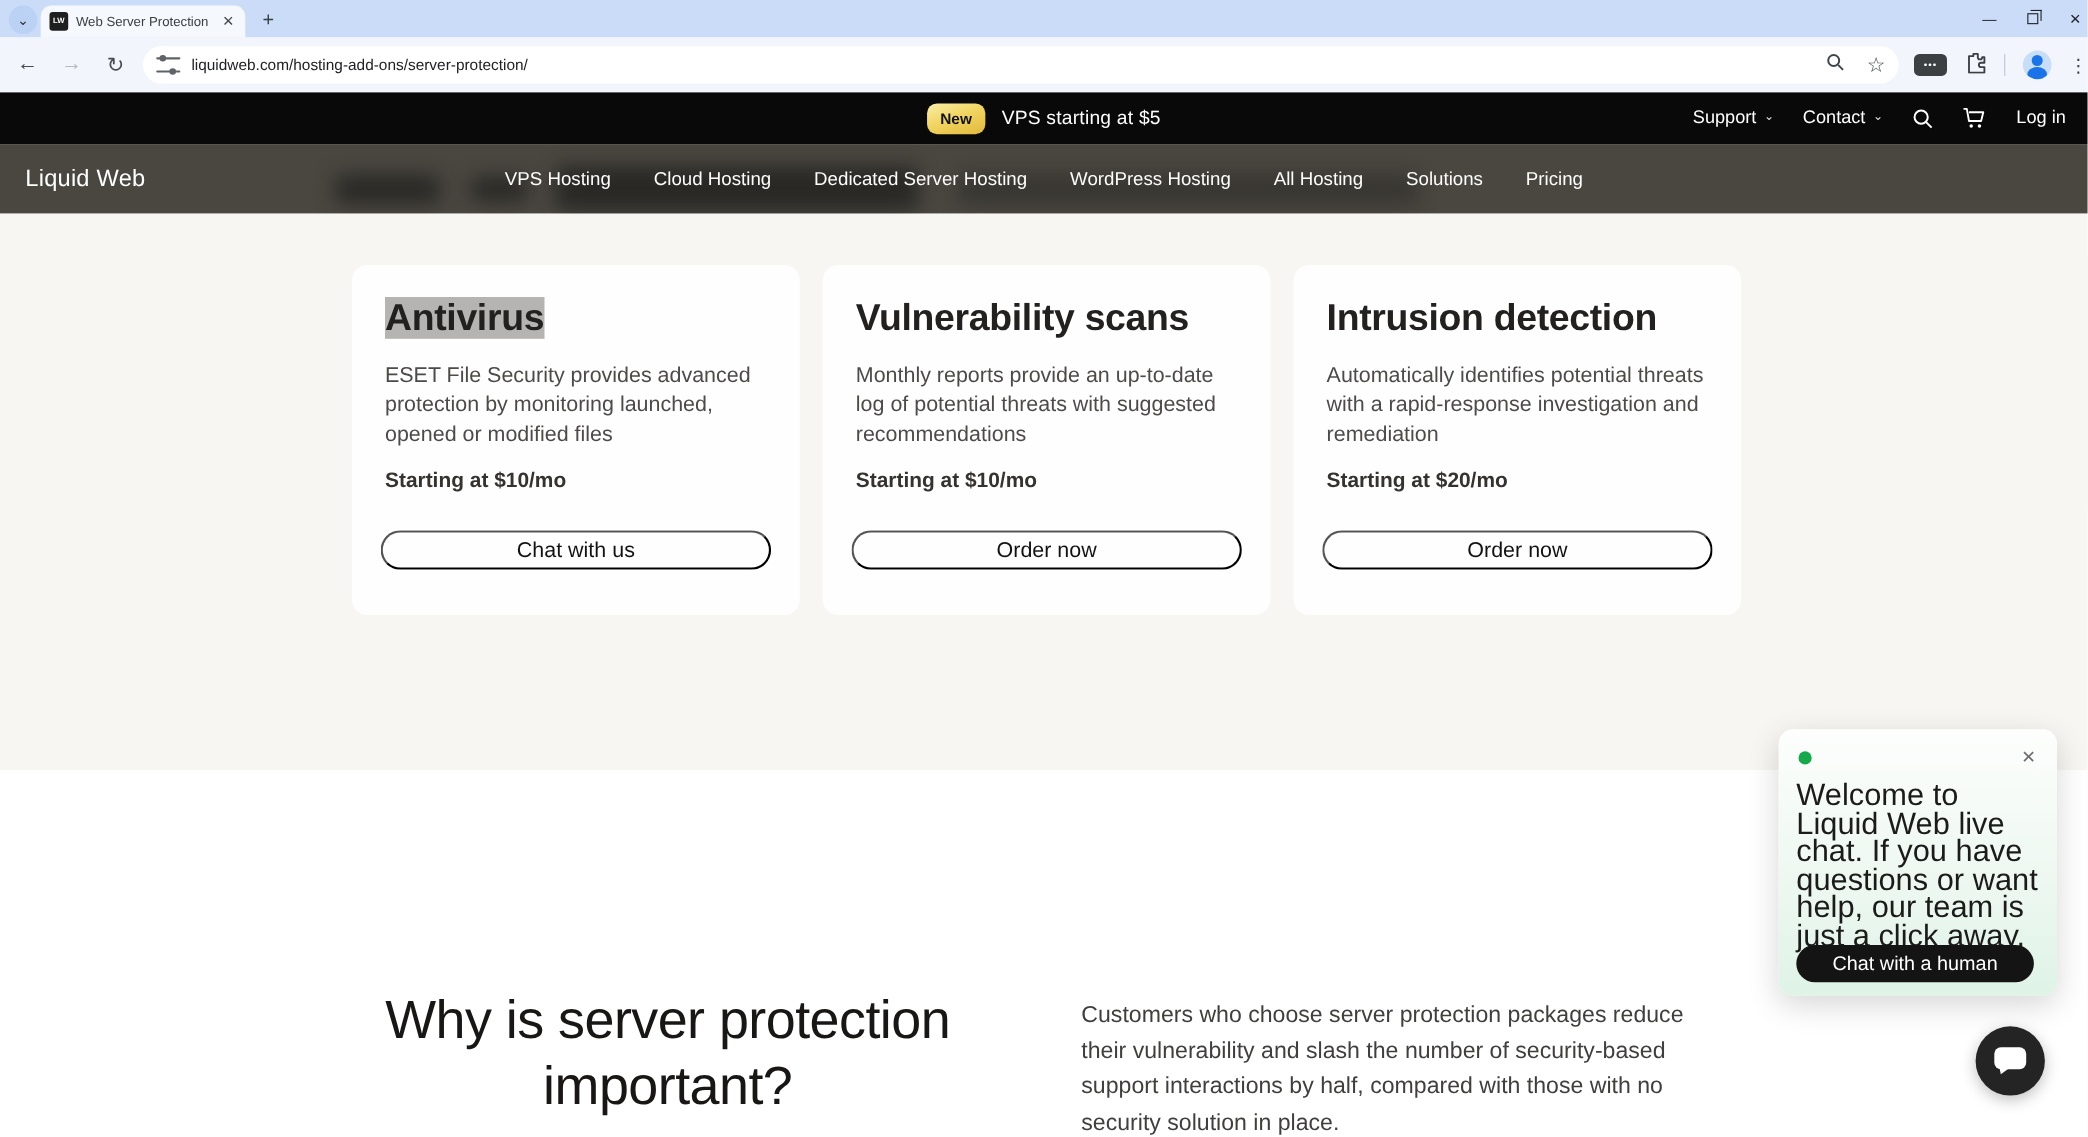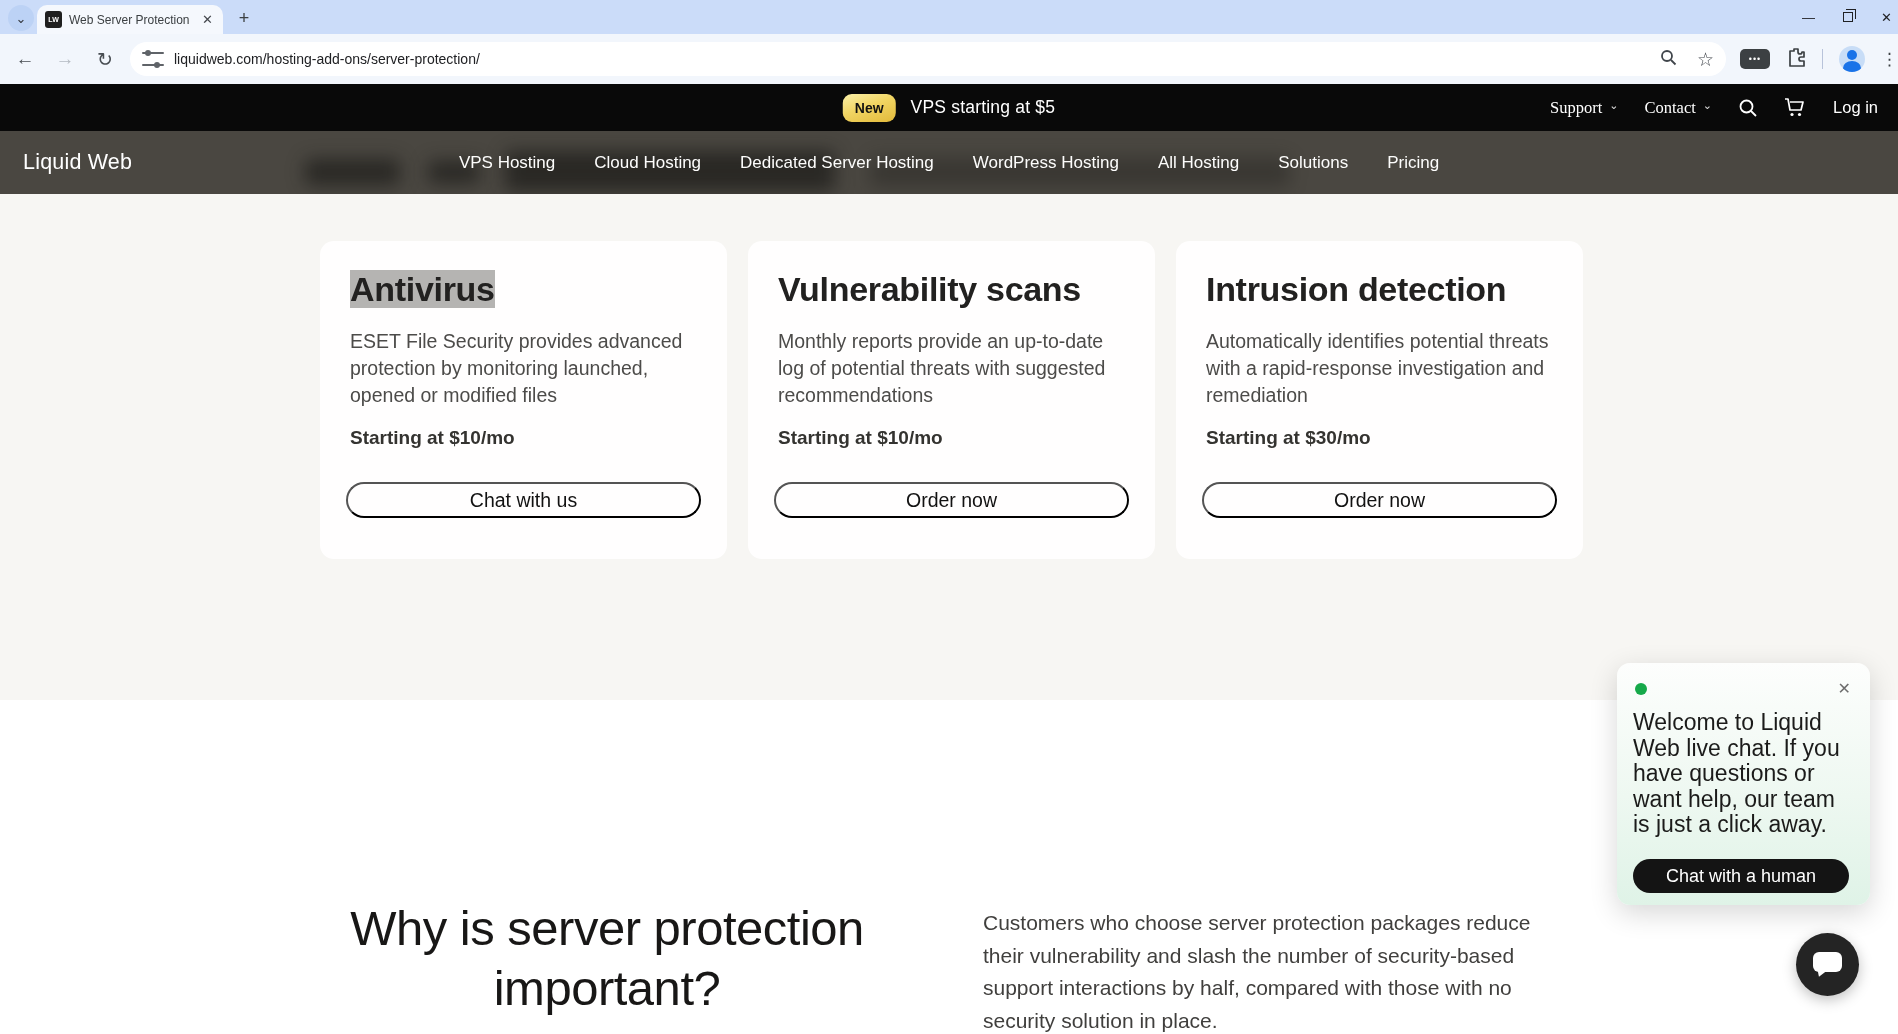--- a/index.html
+++ b/index.html
@@ -45,21 +45,21 @@
   .kebab { font-size:17px; color:#3c4043; letter-spacing:0; }
 
   
   .promo-banner { position:absolute; left:0; top:84px; width:1898px; height:47px; background:#090909;
     display:flex; align-items:center; color:#fff; }
   .promo-center { position:absolute; left:50%; transform:translateX(-50%); display:flex; align-items:center; gap:15px; }
   .badge-new { background:linear-gradient(160deg,#faf0a9 0%,#f1d563 45%,#e2b93a 100%); color:#111;
     font-size:14px; font-weight:bold; padding:6px 12px; border-radius:9px; }
   .promo-text { font-size:17.5px; letter-spacing:.2px; }
   .promo-right { position:absolute; right:20px; display:flex; align-items:center; gap:26px; font-size:16.5px; }
-  .drop-link { display:flex; align-items:flex-start; gap:7px;font-family:Liberation Serif, serif; }
+  .drop-link { display:flex; align-items:flex-start; gap:7px; }
   .chev { font-size:11px; opacity:.85; transform:translateY(1px); }
   .banner-icon svg { display:block; }
 
   
   .navbar { position:absolute; left:0; top:131px; width:1898px; height:63px; background:#4a4741; overflow:hidden; }
   .ghost { position:absolute; background:rgba(15,14,12,.55); filter:blur(9px); border-radius:6px; }
   .g1 { left:305px; top:28px; width:95px; height:26px; }
   .g2 { left:428px; top:30px; width:52px; height:22px; }
   .g3 { left:505px; top:20px; width:330px; height:40px; }
   .g4 { left:870px; top:26px; width:420px; height:30px; opacity:.5;}
@@ -84,21 +84,21 @@
   .why-heading { position:absolute; left:317px; top:198px; width:580px; font-size:49px; line-height:60px;
     font-weight:300; color:#181716; letter-spacing:-.5px;text-align:center; }
   .why-body { position:absolute; left:983px; top:207px; width:562px; font-size:21px; line-height:32.5px; color:#403f3d; }
 
   
   .chat-card { position:absolute; left:1617px; top:663px; width:253px; height:242px; border-radius:13px;
     background:linear-gradient(180deg,#fdfefd 0%,#eef8f1 55%,#dff3e7 100%);
     box-shadow:0 8px 28px rgba(0,0,0,.16); padding:18px 17px; }
   .chat-dot { position:absolute; left:18px; top:20px; width:12px; height:12px; border-radius:50%; background:#16a94a; }
   .chat-close { position:absolute; right:15px; top:12px; font-size:16px; color:#6d6d6d; padding:4px; }
-  .chat-msg { position:absolute; left:16px; top:47px; width:222px; font-size:23px; line-height:25.5px; color:#1b1b1a; }
+  .chat-msg { position:absolute; left:16px; top:47px; width:222px; font-size:28px; line-height:25.5px; color:#1b1b1a; }
   .chat-cta { position:absolute; left:16px; top:196px; width:216px; height:34px; border:none; border-radius:18px;
     background:#141414; color:#fff; font-family:inherit; font-size:18px; }
   .chat-fab { position:absolute; left:1796px; top:933px; width:63px; height:63px; border-radius:50%;
     background:#242424; box-shadow:0 4px 14px rgba(0,0,0,.25); }
   .fab-bubble { position:absolute; left:17px; top:19px; width:29px; height:20px; background:#fff; border-radius:6px; }
   .fab-bubble:after { content:""; position:absolute; left:3px; bottom:-5px; width:0; height:0;
     border-left:4px solid transparent; border-right:5px solid transparent; border-top:7px solid #fff; transform:rotate(18deg); }
 </style>
 </head>
 <body>
@@ -214,21 +214,21 @@
     </div>
     <div class="card">
       <h2>Vulnerability scans</h2>
       <p class="desc">Monthly reports provide an up-to-date log of potential threats with suggested recommendations</p>
       <div class="price">Starting at $10/mo</div>
       <button class="cta">Order now</button>
     </div>
     <div class="card">
       <h2>Intrusion detection</h2>
       <p class="desc">Automatically identifies potential threats with a rapid-response investigation and remediation</p>
-      <div class="price">Starting at $30/mo</div>
+      <div class="price">Starting at $20/mo</div>
       <button class="cta">Order now</button>
     </div>
   </div>
 
   <div class="white-section">
     <h1 class="why-heading">Why is server protection important?</h1>
     <p class="why-body">Customers who choose server protection packages reduce their vulnerability and slash the number of security-based support interactions by half, compared with those with no security solution in place.</p>
   </div>
 
   <div class="chat-card">

